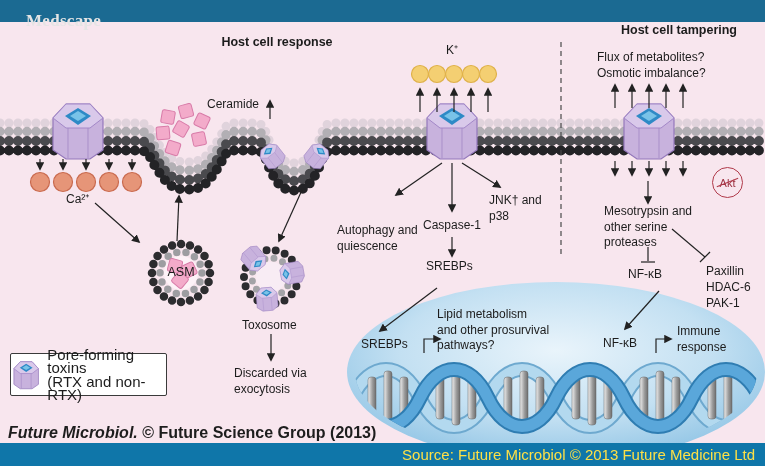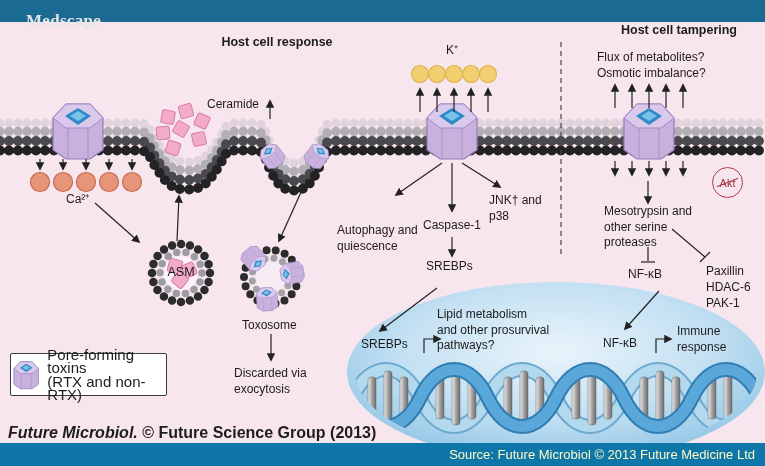--- a/index.html
+++ b/index.html
@@ -3,21 +3,21 @@
 <meta charset="utf-8">
 <style>
   html,body{margin:0;padding:0;background:#444;}
   .screen{position:relative;width:765px;height:466px;overflow:hidden;
     background:#f8e6ee;font-family:"Liberation Sans",sans-serif;}
   .topbar{position:absolute;left:0;top:0;width:765px;height:22px;background:#1b6a92;z-index:10;}
   .logo{position:absolute;left:26px;top:1px;color:#e5e5e5;font-family:"Liberation Serif",serif;
     font-size:17px;font-weight:bold;letter-spacing:.3px;margin-top:10px;}
   .bottombar{position:absolute;left:0;top:443px;width:765px;height:23px;background:#0f76a9;z-index:10;
     display:flex;align-items:center;justify-content:flex-end;}
-  .sourcetext{color:#fef9c3;font-size:13px;padding-right:10px;}
+  .sourcetext{color:#fde047;font-size:15px;padding-right:10px;}
   svg.art{position:absolute;left:0;top:0;z-index:1;}
   .lbl{position:absolute;z-index:5;font-size:12px;line-height:15.5px;color:#1c1c1c;white-space:pre-line;}
   .hdr{font-weight:bold;font-size:12.5px;text-align:center;}
   .ion{font-size:12px;}
   .asm{font-size:12.5px;text-align:center;}
   .akt{position:absolute;left:712px;top:167px;width:29px;height:29px;border:1.5px solid #b03a4a;
     border-radius:50%;z-index:5;display:flex;align-items:center;justify-content:center;
     color:#9c3040;font-size:11px;}
   .akt::after{content:"";position:absolute;left:3px;top:14px;width:23px;height:1.2px;
     background:#b03a4a;transform:rotate(-22deg);}

